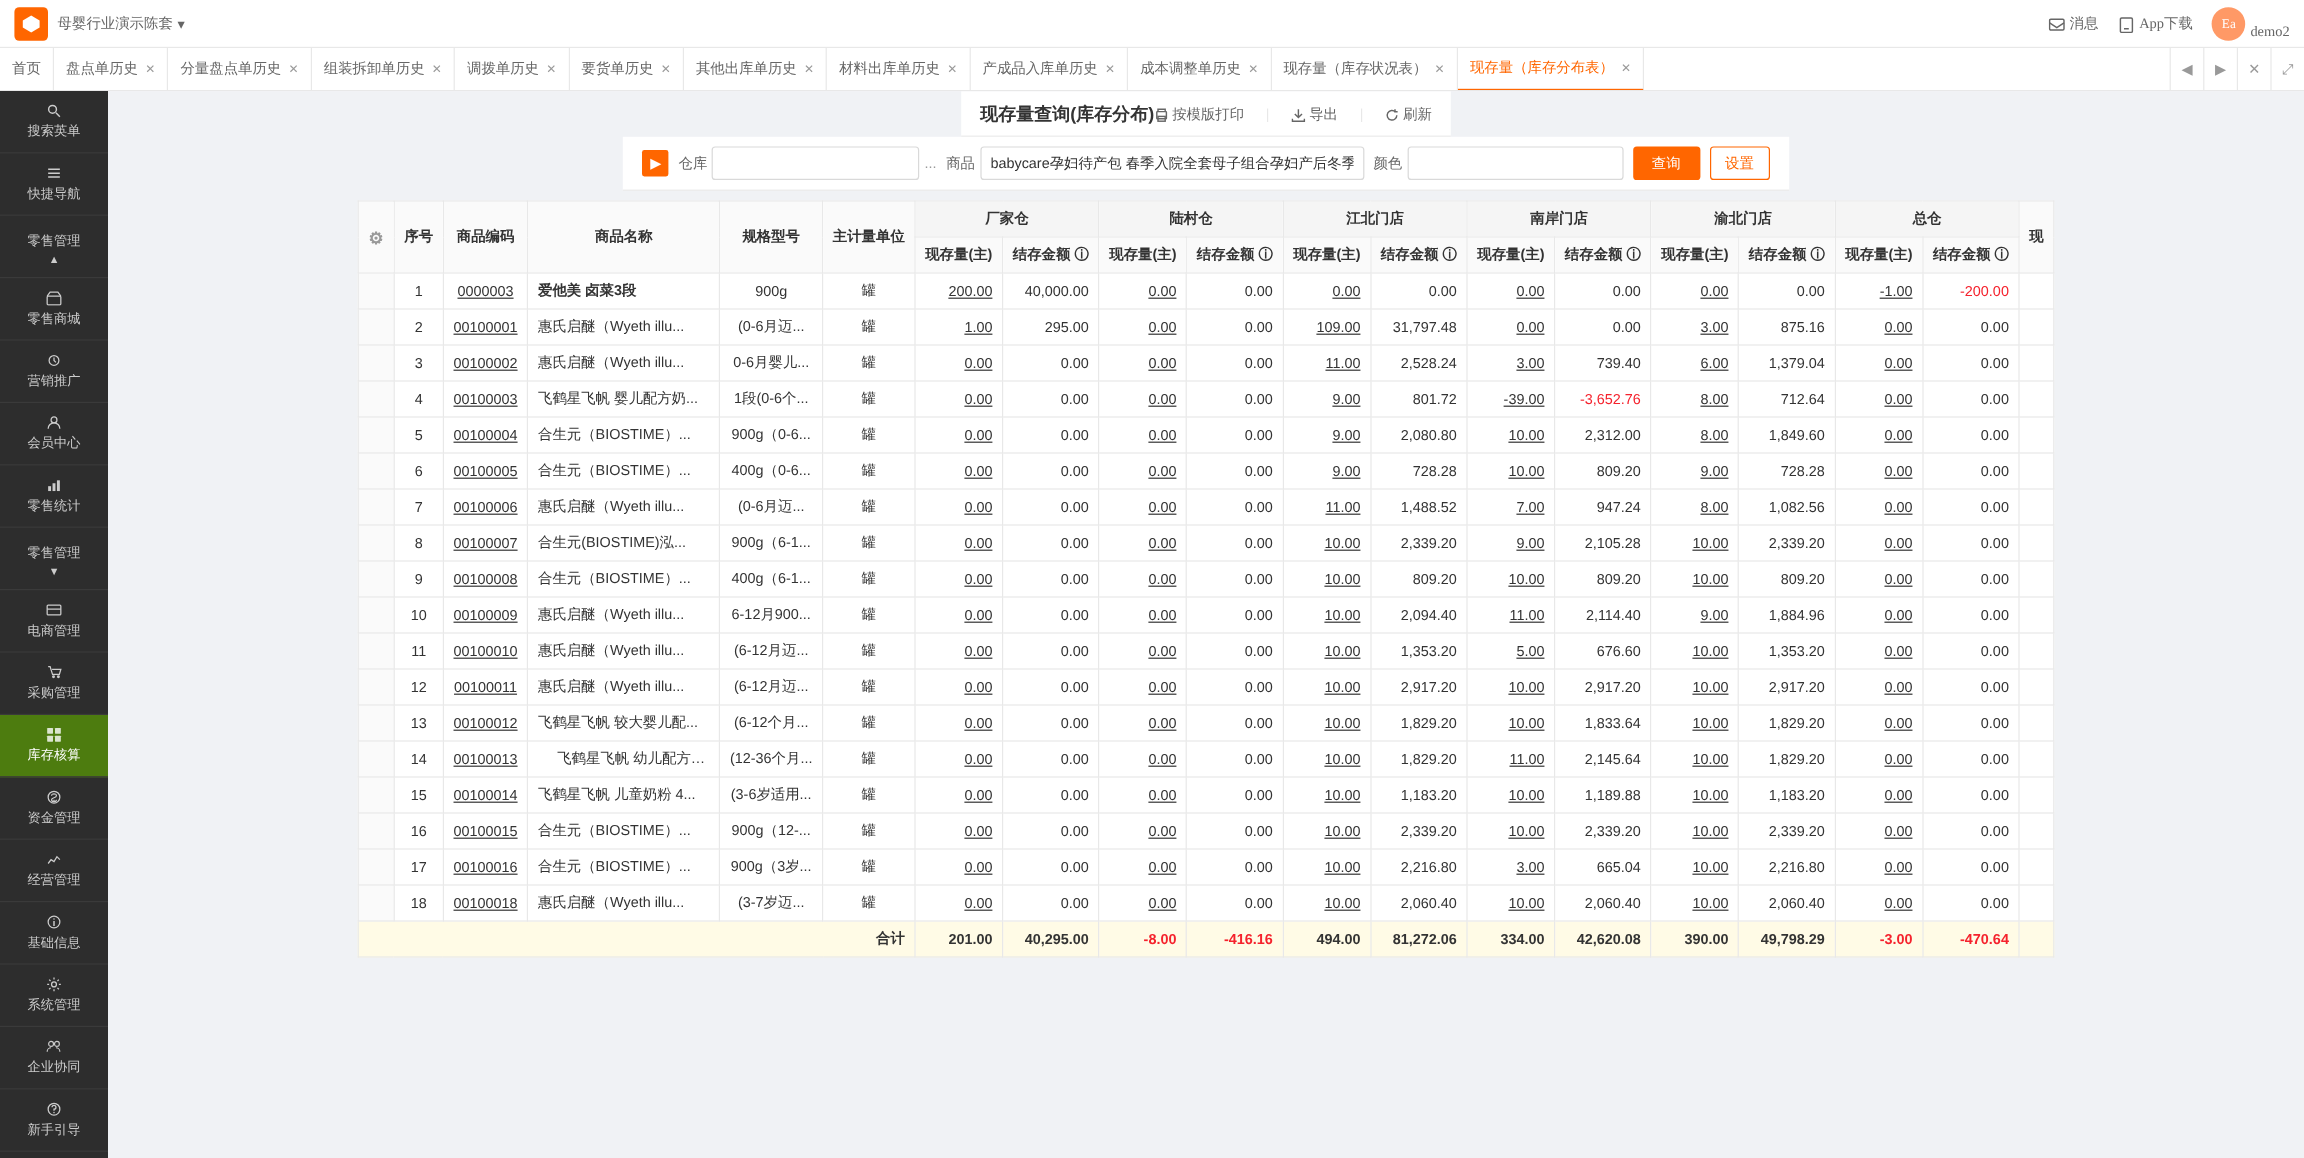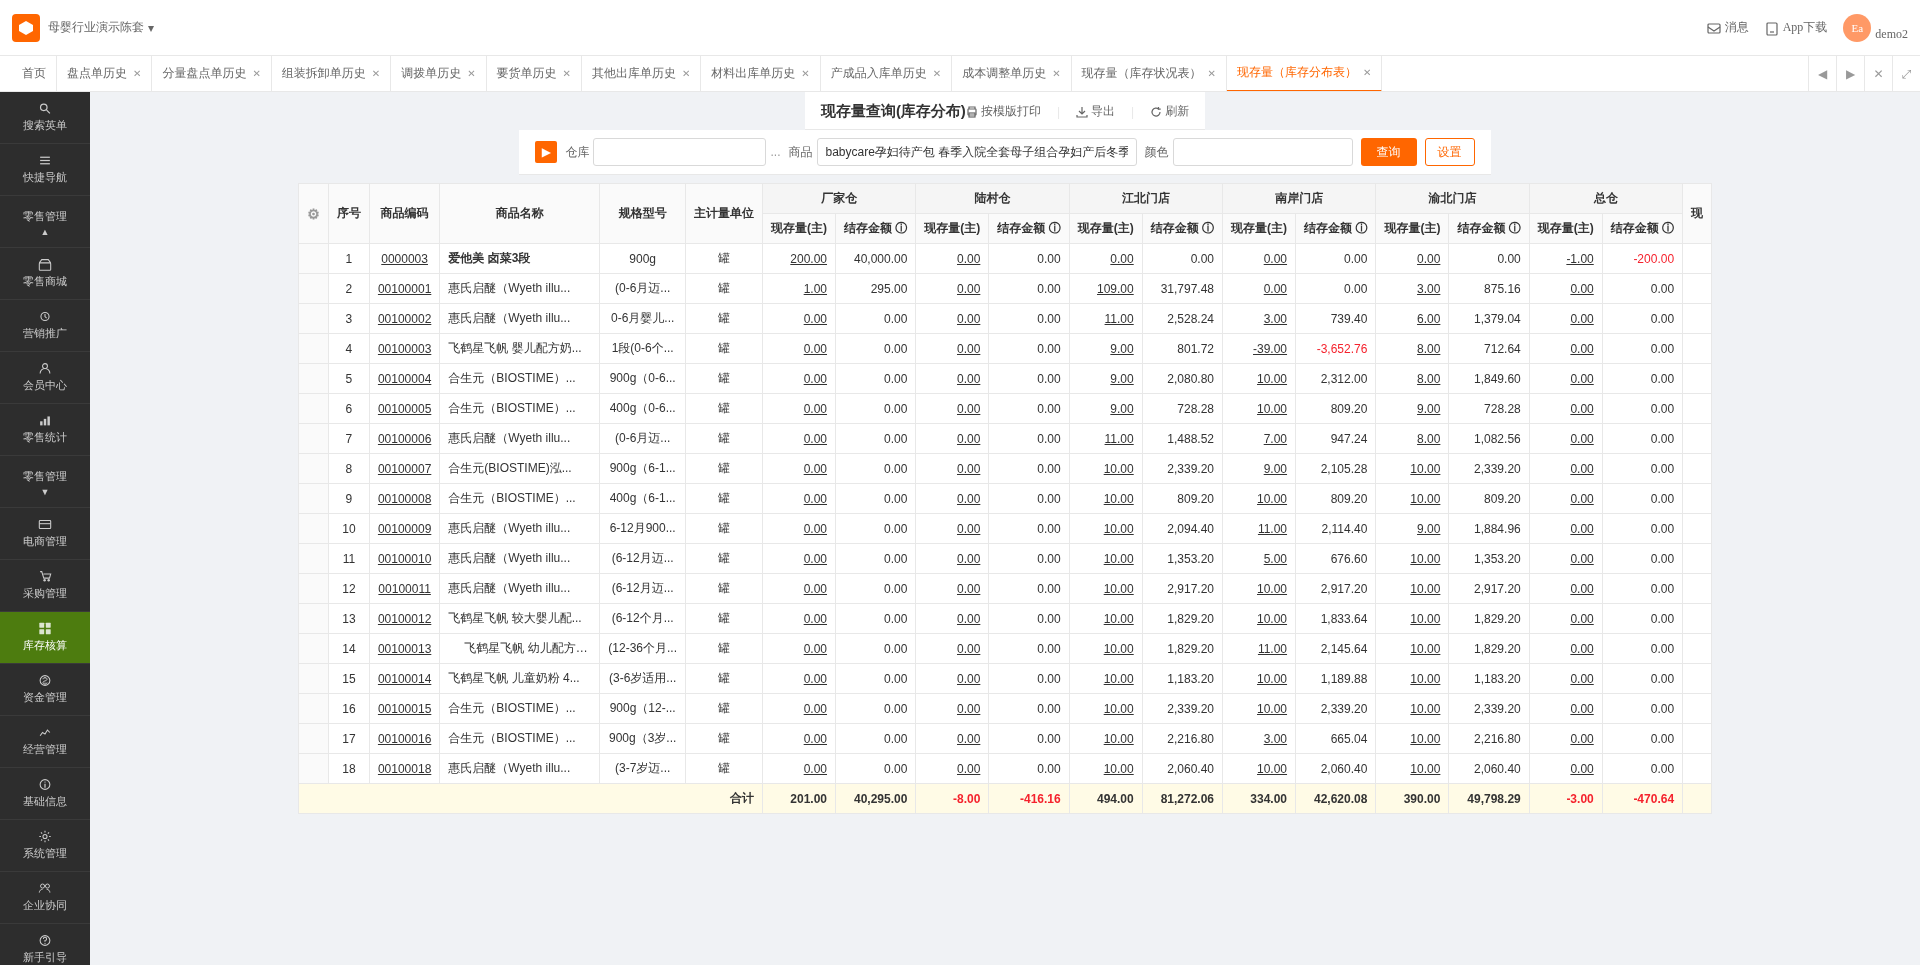--- a/index.html
+++ b/index.html
@@ -1,20 +1,20 @@
 <!DOCTYPE html>
 <html><head>
   <meta charset="utf-8">
   <style>
     * { box-sizing: border-box; margin: 0; padding: 0; }
     body { font-family: 'Microsoft YaHei', Arial, sans-serif; font-size: 12px; background: #f5f5f5; color: #333; overflow: hidden; }
     
     
     .top-bar {
-      height: 56px;
+      height: 40px;
       background: #fff;
       border-bottom: 1px solid #e8e8e8;
       display: flex;
       align-items: center;
       justify-content: space-between;
       padding: 0 12px;
     }
     .top-bar-left { display: flex; align-items: center; gap: 8px; }
     .logo-icon { width: 28px; height: 28px; background: #ff6600; border-radius: 4px; display: flex; align-items: center; justify-content: center; }
     .logo-icon svg { width: 18px; height: 18px; fill: #fff; }
@@ -24,21 +24,20 @@
     .avatar { width: 28px; height: 28px; border-radius: 50%; background: #ff9966; display: flex; align-items: center; justify-content: center; color: #fff; font-size: 11px; }
 
     
     .nav-tabs {
       background: #fff;
       border-bottom: 1px solid #e8e8e8;
       display: flex;
       align-items: center;
       height: 36px;
       overflow: hidden;
-      padding-left: 12px;
     }
     .nav-tab {
       display: flex;
       align-items: center;
       padding: 0 10px;
       height: 36px;
       font-size: 12px;
       color: #666;
       cursor: pointer;
       white-space: nowrap;
@@ -100,21 +99,21 @@
       padding: 10px 16px 0;
       border-bottom: 1px solid #e8e8e8;
     }
     .page-header-top {
       display: flex;
       justify-content: space-between;
       align-items: center;
       margin-bottom: 8px;
     }
     .page-title { font-size: 15px; font-weight: bold; color: #333; }
-    .page-actions { display: flex; gap: 16px; align-items: center; }
+    .page-actions { display: flex; gap: 16px; align-items: center; font-family: Liberation Mono, monospace; }
     .action-btn { display: flex; align-items: center; gap: 3px; color: #666; font-size: 12px; cursor: pointer; }
 
     
     .filter-bar {
       background: #fff;
       padding: 8px 16px;
       display: flex;
       align-items: center;
       gap: 8px;
       flex-wrap: wrap;

